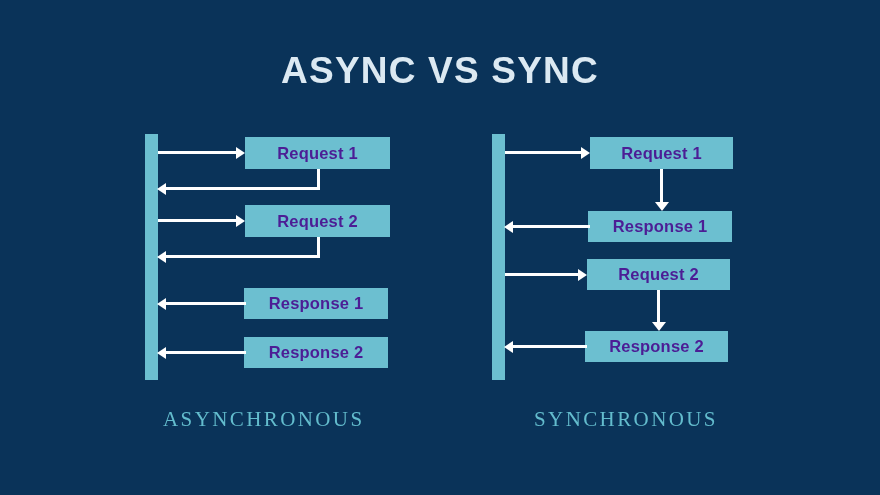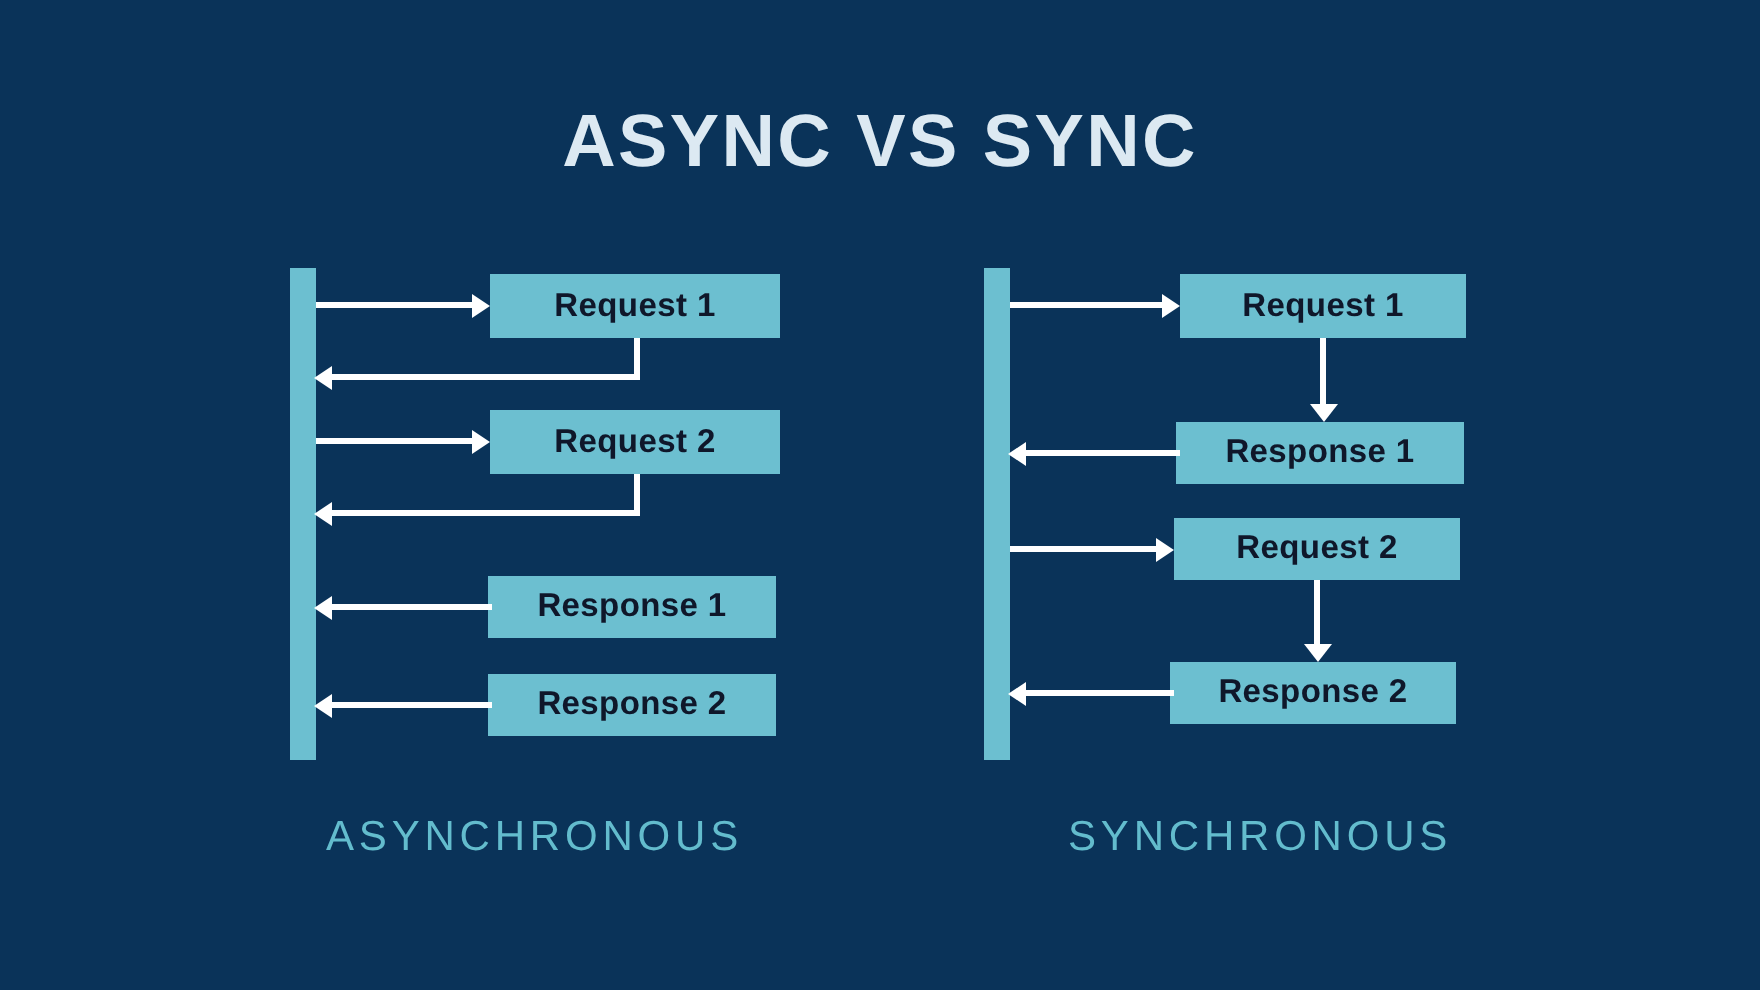--- a/index.html
+++ b/index.html
@@ -31,21 +31,21 @@
     color: #dce9f2;
     font-family: "Liberation Sans", sans-serif;
   }
   .lifeline {
     position: absolute;
     background: #6cbfd0;
   }
   .msg-box {
     position: absolute;
     background: #6cbfd0;
-    color: #0f172a;
+    color: #4c1d95;
     font-size: 16.5px;
     font-weight: bold;
     display: flex;
     align-items: center;
     justify-content: center;
     letter-spacing: 0.2px;
     box-sizing: border-box;
   }
   .h-line {
     position: absolute;
@@ -81,21 +81,21 @@
     border-right: 7px solid transparent;
     border-top: 9px solid #ffffff;
   }
   .caption {
     position: absolute;
     font-size: 21px;
     font-weight: normal;
     letter-spacing: 2.4px;
     color: #63bccd;
     white-space: nowrap;
-    font-family: Liberation Sans, sans-serif;
+    font-family: Liberation Serif, serif;
   }
 </style>
 </head>
 <body>
 
 <div class="canvas">
 
   <div class="page-title">ASYNC VS SYNC</div>
 
   <div>

